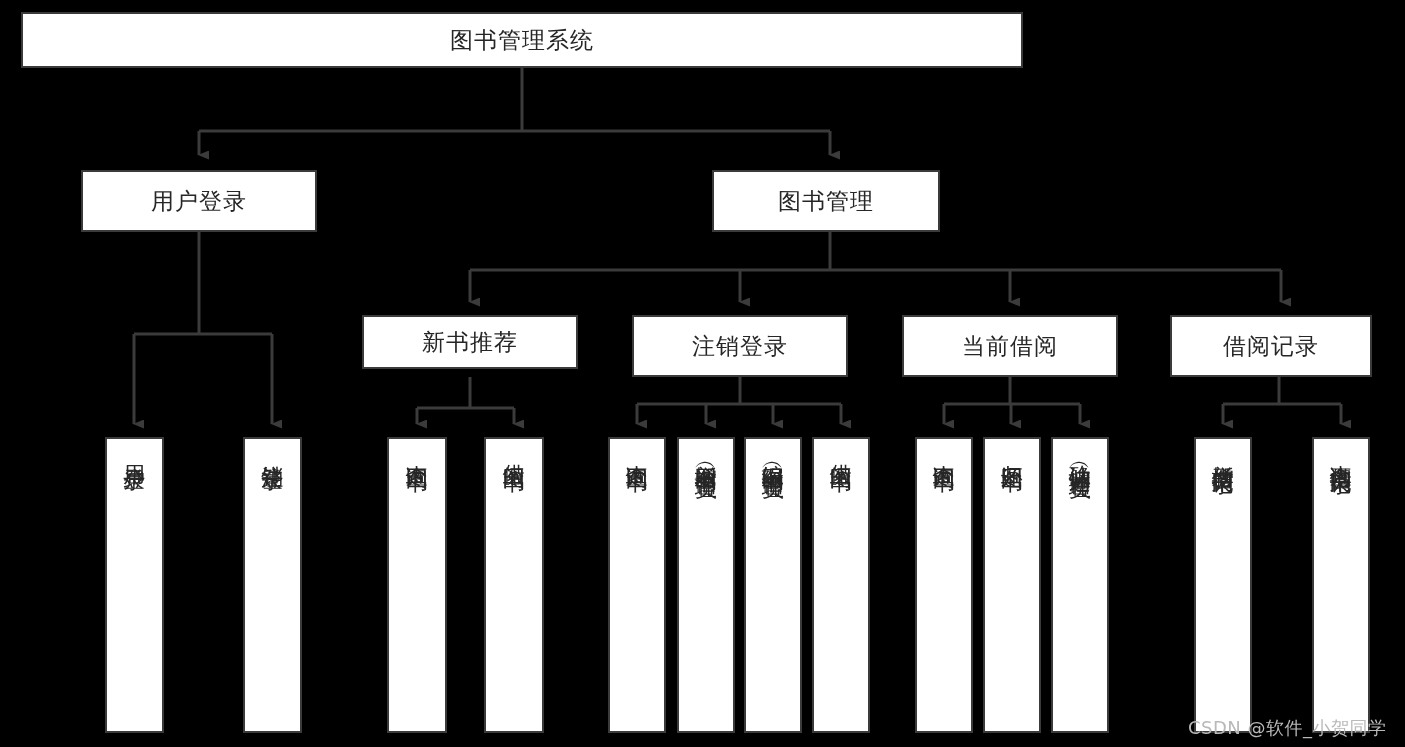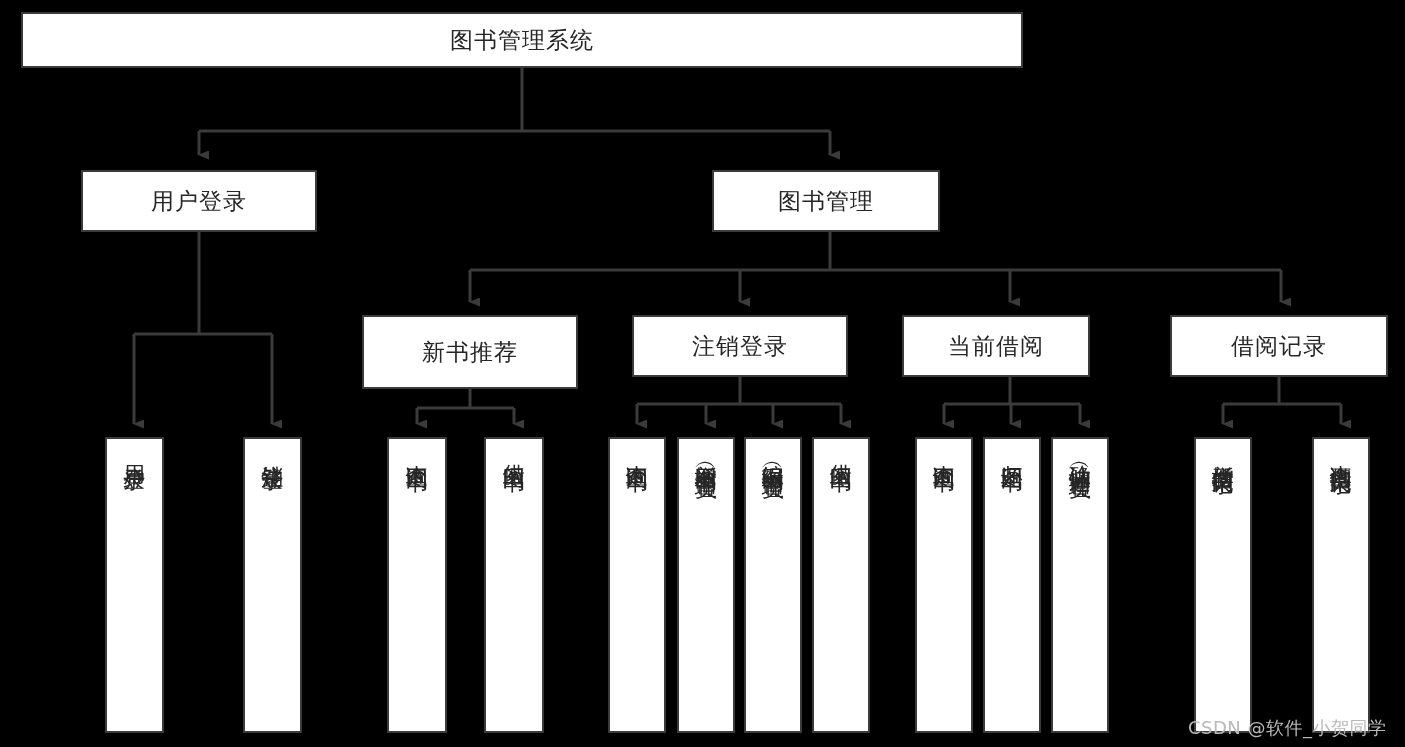--- a/index.html
+++ b/index.html
@@ -119,30 +119,30 @@
     <span>图书管理系统</span>
   </div>
 
   <div class="node horiz" style="left:81px; top:170px; width:236px; height:62px;">
     <span>用户登录</span>
   </div>
   <div class="node horiz" style="left:712px; top:170px; width:228px; height:62px;">
     <span>图书管理</span>
   </div>
 
-  <div class="node horiz" style="left:362px; top:315px; width:216px; height:74px;">
+  <div class="node horiz" style="left:362px; top:315px; width:216px; height:54px;">
     <span>新书推荐</span>
   </div>
   <div class="node horiz" style="left:632px; top:315px; width:216px; height:62px;">
     <span>注销登录</span>
   </div>
-  <div class="node horiz" style="left:902px; top:315px; width:188px; height:62px;">
+  <div class="node horiz" style="left:902px; top:315px; width:216px; height:62px;">
     <span>当前借阅</span>
   </div>
-  <div class="node horiz" style="left:1170px; top:315px; width:218px; height:62px;">
+  <div class="node horiz" style="left:1170px; top:315px; width:202px; height:62px;">
     <span>借阅记录</span>
   </div>
 
   <div class="node vert" style="left:105px; top:437px; width:59px; height:296px;">
     <span class="vtext">用户登录</span>
   </div>
   <div class="node vert" style="left:243px; top:437px; width:59px; height:296px;">
     <span class="vtext">注销登录</span>
   </div>
 

